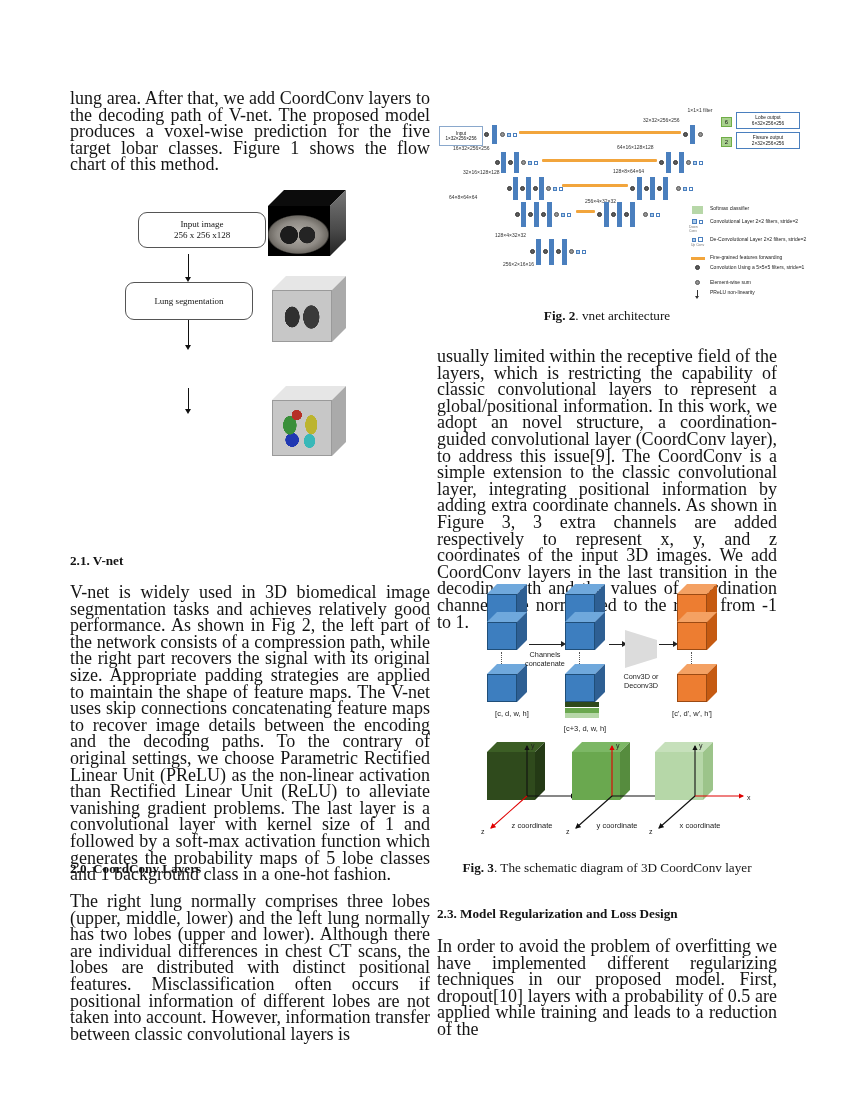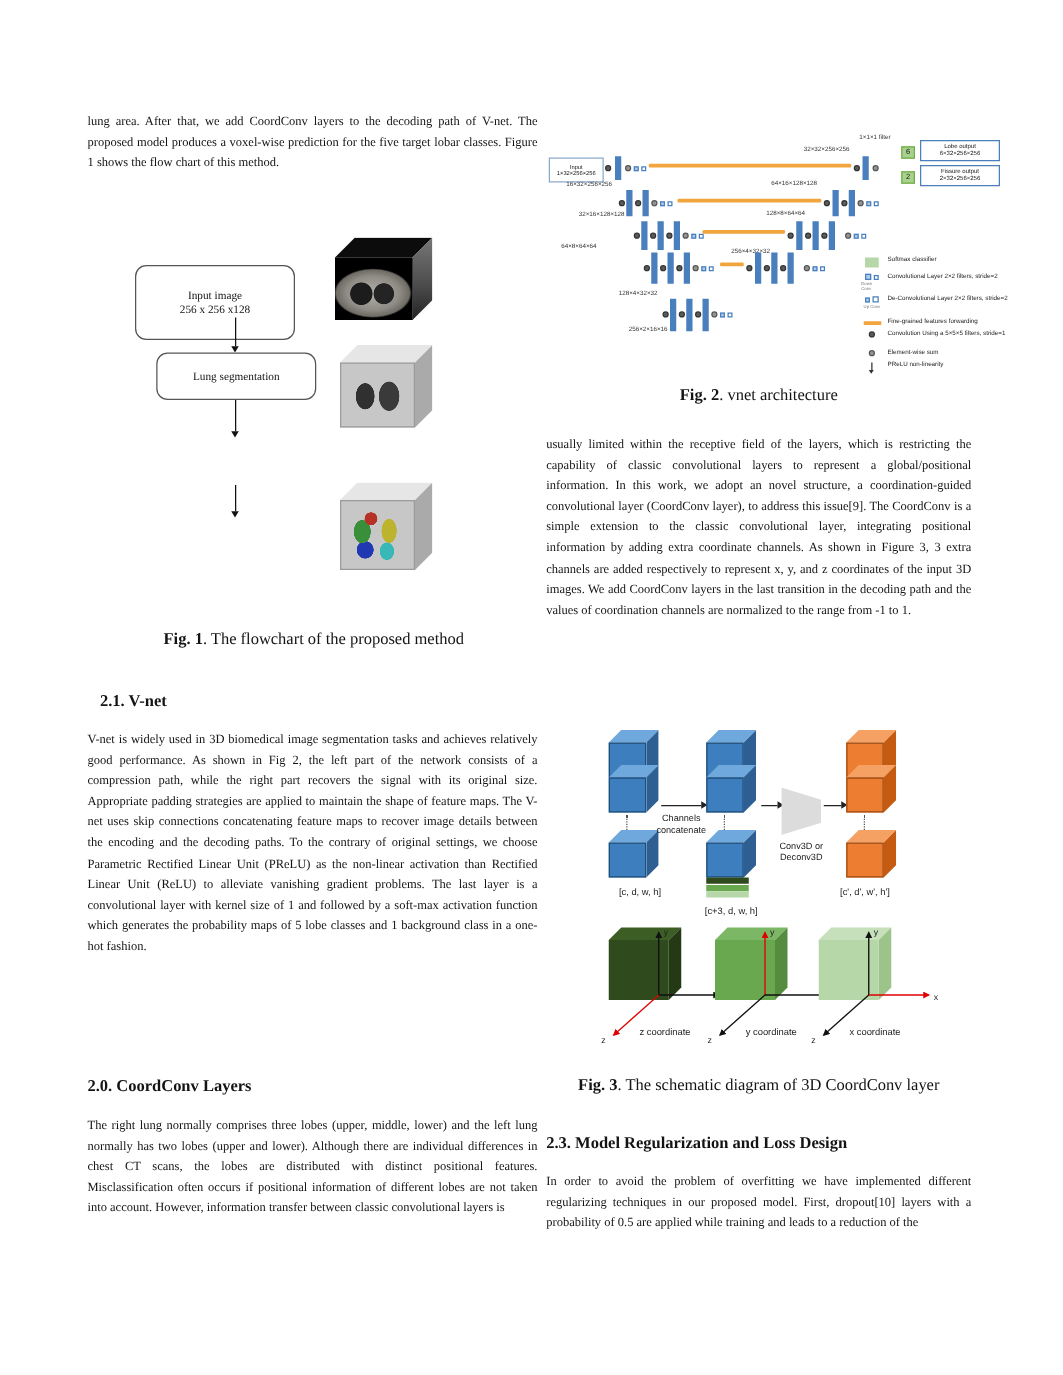--- a/index.html
+++ b/index.html
@@ -1,19 +1,19 @@
 <!DOCTYPE html>
 <html><head>
 <meta charset="utf-8">
 <style>
   html,body{margin:0;padding:0;background:#fff;}
   .page{position:relative;width:850px;height:1100px;background:#ffffff;overflow:hidden;
         font-family:"Liberation Serif","DejaVu Serif",serif;color:#141414;}
   .abs{position:absolute;}
-  .body-text{position:absolute;margin:0;font-size:10px;line-height:16.6px;text-align:justify;}
+  .body-text{position:absolute;margin:0;font-size:18px;line-height:16.6px;text-align:justify;}
   .heading{position:absolute;font-size:13.2px;font-weight:bold;}
   .caption{position:absolute;font-size:13.2px;text-align:center;}
   .caption b{font-weight:bold;}
 
   
   .fig1{position:absolute;left:70px;top:190px;width:362px;height:300px;}
   .flowbox{position:absolute;border:1px solid #555;border-radius:9px;background:#fff;
            display:flex;flex-direction:column;align-items:center;justify-content:center;
            font-size:9px;line-height:11px;text-align:center;padding:2px;box-sizing:border-box;}
   .varrow{position:absolute;width:1.4px;background:#111;}
@@ -111,21 +111,21 @@
   .axcap{position:absolute;font-size:7.5px;color:#222;text-align:center;width:118px;}
 </style>
 </head>
 <body>
 
 <div class="page">
 
   <p class="body-text" style="left:70px;top:90px;width:360px">lung area. After that, we add CoordConv layers to the decoding path of V-net. The proposed model produces a voxel-wise prediction for the five target lobar classes. Figure 1 shows the flow chart of this method.</p>
 
   <div class="fig1">
-    <div class="flowbox" style="left:38px;top:22px;width:128px;height:60px">
+    <div class="flowbox" style="left:68px;top:22px;width:128px;height:36px">
       <span>Input image</span>
       <span>256 x 256 x128</span>
     </div>
     <div class="varrow" style="left:118px;top:64px;height:23px"></div>
     <div class="flowbox" style="left:55px;top:92px;width:128px;height:38px">Lung segmentation</div>
     <div class="varrow" style="left:118px;top:130px;height:25px"></div>
     <div class="varrow" style="left:118px;top:198px;height:21px"></div>
 
     <div class="cube cube-ct" style="left:198px;top:0px">
       <div class="t"></div>
@@ -137,25 +137,22 @@
       <div class="r"></div>
       <div class="f"></div>
     </div>
     <div class="cube cube-lobe" style="left:202px;top:196px">
       <div class="t"></div>
       <div class="r"></div>
       <div class="f"></div>
     </div>
   </div>
 
-  <div class="caption" style="left:70px;top:503px;width:362px">
-    <b>Fig. 1</b><span>. The flowchart of the proposed method</span>
-  </div>
-
-  <div class="heading" style="left:80px;top:553px">2.1. V-net</div>
+
+  <div class="heading" style="left:70px;top:553px">2.1. V-net</div>
   <p class="body-text" style="left:70px;top:584px;width:360px">V-net is widely used in 3D biomedical image segmentation tasks and achieves relatively good performance. As shown in Fig 2, the left part of the network consists of a compression path, while the right part recovers the signal with its original size. Appropriate padding strategies are applied to maintain the shape of feature maps. The V-net uses skip connections concatenating feature maps to recover image details between the encoding and the decoding paths. To the contrary of original settings, we choose Parametric Rectified Linear Unit (PReLU) as the non-linear activation than Rectified Linear Unit (ReLU) to alleviate vanishing gradient problems. The last layer is a convolutional layer with kernel size of 1 and followed by a soft-max activation function which generates the probability maps of 5 lobe classes and 1 background class in a one-hot fashion.</p>
 
   <div class="heading" style="left:70px;top:861px">2.0. CoordConv Layers</div>
   <p class="body-text" style="left:70px;top:893px;width:360px">The right lung normally comprises three lobes (upper, middle, lower) and the left lung normally has two lobes (upper and lower). Although there are individual differences in chest CT scans, the lobes are distributed with distinct positional features. Misclassification often occurs if positional information of different lobes are not taken into account. However, information transfer between classic convolutional layers is</p>
 
   <div class="fig2">
 
     <div class="inbox" style="left:2px;top:26px;width:42px;height:18px">
       <span>Input</span>
       <span>1×32×256×256</span>

